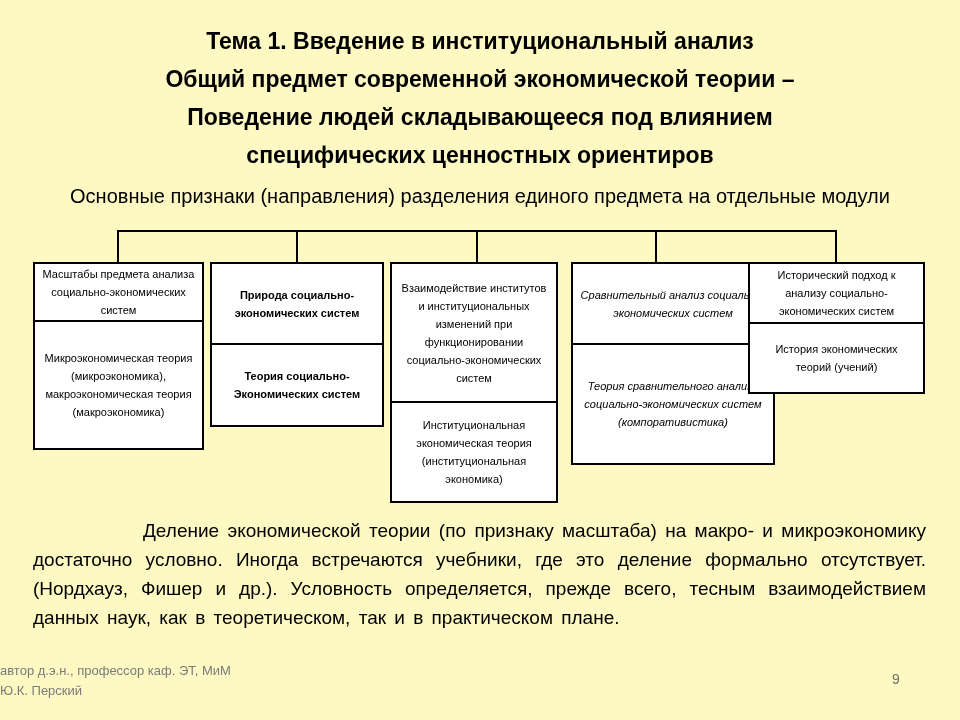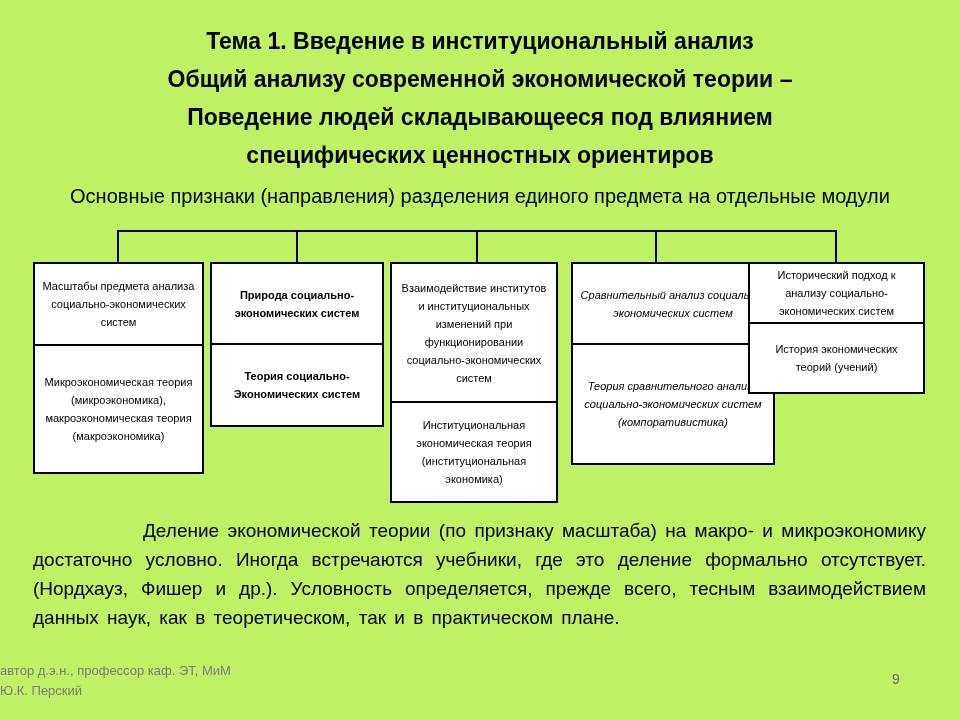--- a/index.html
+++ b/index.html
@@ -1,20 +1,20 @@
 <!DOCTYPE html>
 <html><head>
 <meta charset="utf-8">
 <style>
   html, body { margin: 0; padding: 0; background: #fff; }
   .slide {
     position: relative;
     width: 960px;
     height: 720px;
-    background: #bef264;
+    background: #fef9c3;
     font-family: "Liberation Sans", sans-serif;
     color: #000;
     overflow: hidden;
   }
   .title {
     position: absolute;
     top: 22px; left: 0; width: 960px;
     text-align: center;
     font-weight: bold;
     font-size: 23px;
@@ -45,21 +45,21 @@
     display: flex;
     align-items: center;
     justify-content: center;
     text-align: center;
     padding: 3px 7px;
     font-size: 11px;
     line-height: 18px;
   }
   .box-bottom { margin-top: -2px; }
   #col1 { left: 33px;  width: 171px; }
-  #col1 .box-top { height: 84px; }  #col1 .box-bottom { height: 130px; }
+  #col1 .box-top { height: 60px; }  #col1 .box-bottom { height: 130px; }
   #col2 { left: 210px; width: 174px; font-weight: bold; }
   #col2 .box-top { height: 83px; }  #col2 .box-bottom { height: 84px; }
   #col3 { left: 390px; width: 168px; }
   #col3 .box-top { height: 141px; } #col3 .box-bottom { height: 102px; }
   #col4 { left: 571px; width: 204px; font-style: italic; }
   #col4 .box-top { height: 83px; }  #col4 .box-bottom { height: 122px; }
   #col5 { left: 748px; width: 177px; }
   #col5 .box-top { height: 62px; }  #col5 .box-bottom { height: 72px; }
   .body-text {
     position: absolute;
@@ -88,21 +88,21 @@
     text-align: center;
   }
 </style>
 </head>
 <body>
 
 <div class="slide">
 
   <div class="title">
     <div>Тема 1. Введение в институциональный анализ</div>
-    <div>Общий анализу современной экономической теории –</div>
+    <div>Общий предмет современной экономической теории –</div>
     <div>Поведение людей складывающееся под влиянием</div>
     <div>специфических ценностных ориентиров</div>
   </div>
 
   <div class="subtitle">Основные признаки (направления) разделения единого предмета на отдельные модули</div>
 
   <div>
     <div class="connector h-line"></div>
     <div class="connector v-line v1"></div>
     <div class="connector v-line v2"></div>

